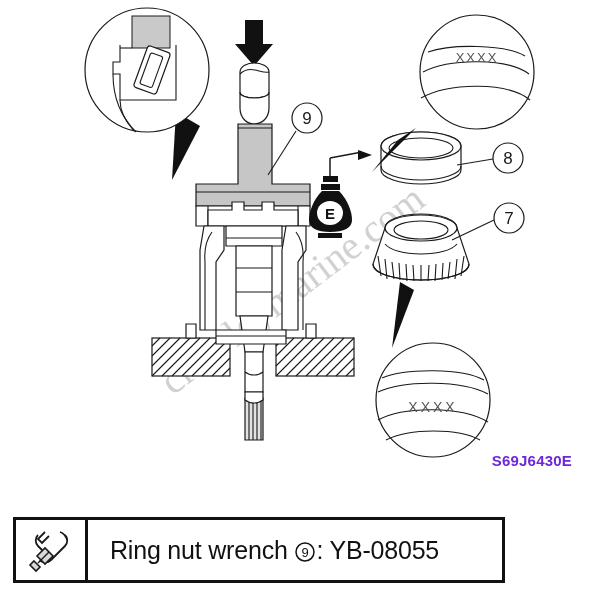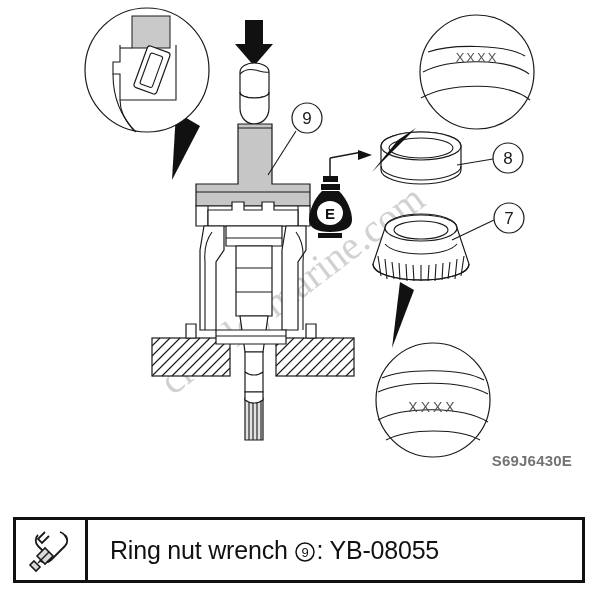--- a/index.html
+++ b/index.html
@@ -33,30 +33,30 @@
     width: 600px;
     height: 500px;
   }
   .fig-id {
     position: absolute;
     right: 28px;
     top: 452px;
     font-size: 15px;
     font-weight: bold;
     letter-spacing: 0.2px;
-    color: #737373;
+    color: #6d28d9;
     font-family: "Liberation Sans", sans-serif;
     white-space: nowrap;
   }
   
   #tool-box {
     position: absolute;
     left: 13px;
     top: 517px;
-    width: 572px;
+    width: 492px;
     height: 66px;
     border: 3px solid #111111;
     background: #ffffff;
     box-sizing: border-box;
     display: flex;
     align-items: stretch;
   }
   #tool-icon-cell {
     width: 72px;
     border-right: 3px solid #111111;

